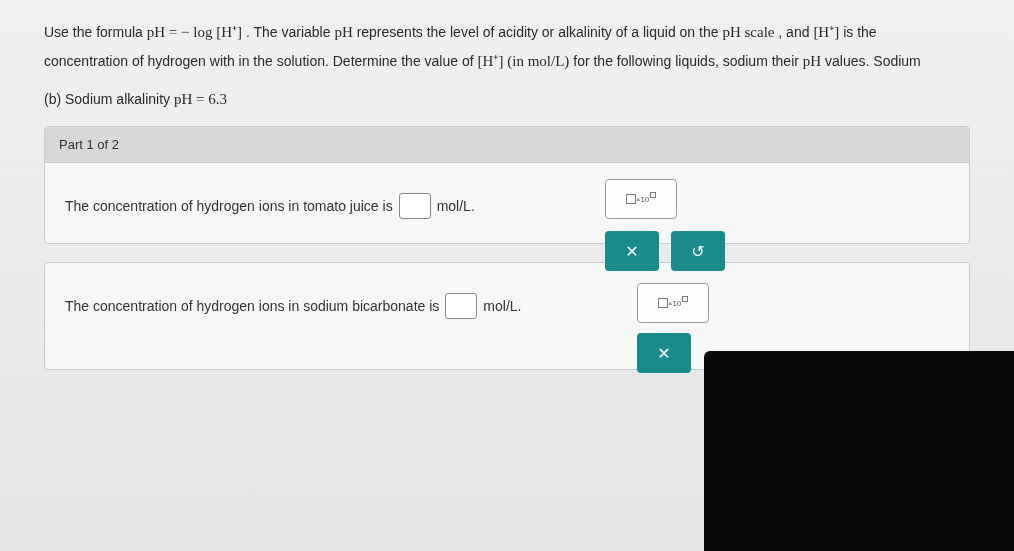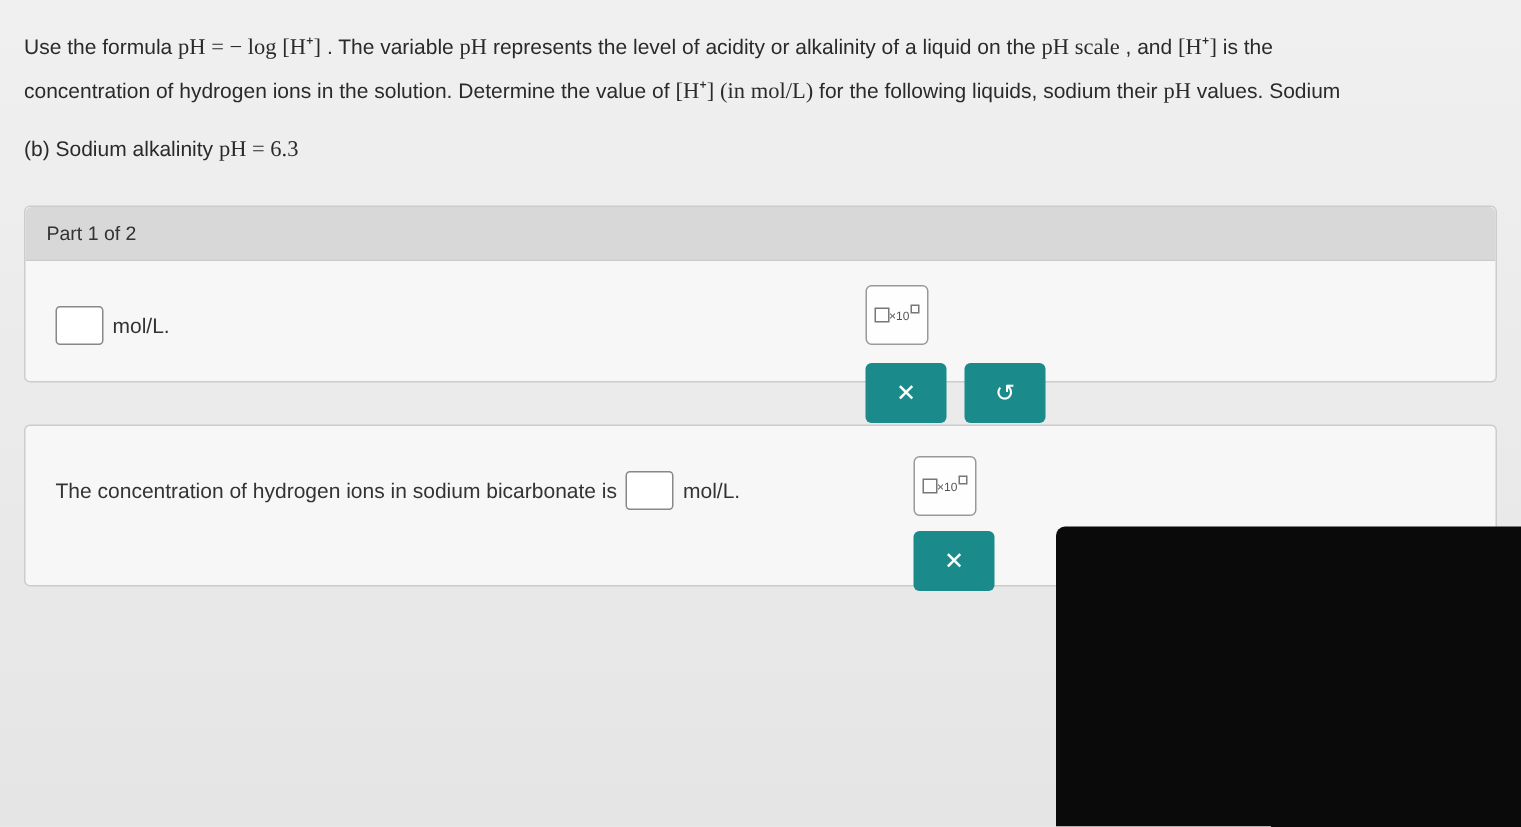--- a/index.html
+++ b/index.html
@@ -7,36 +7,36 @@
       font-family: Arial, Helvetica, sans-serif;
       background: #e8e8e8;
       color: #333;
       font-size: 14px;
       width: 1014px;
       height: 551px;
       overflow: hidden;
       position: relative;
     }
     .page {
-      padding: 18px 16px;
+      padding: 18px 44px;
       background: linear-gradient(180deg, #f0f0f0 0%, #e5e5e5 100%);
       min-height: 551px;
     }
     .prompt {
       line-height: 1.9;
       color: #2a2a2a;
       margin-bottom: 16px;
     }
     .math {
       font-family: 'Times New Roman', serif;
       font-size: 15px;
     }
     .sub-item { margin: 12px 0; color: #2a2a2a; }
     .part-container {
-      margin-top: 28px;
+      margin-top: 18px;
       border: 1px solid #ccc;
       border-radius: 4px;
       background: #f7f7f7;
     }
     .part-header {
       background: #d8d8d8;
       padding: 10px 14px;
       font-size: 13px;
       color: #333;
       border-bottom: 1px solid #ccc;
@@ -60,21 +60,21 @@
     }
     .toolbox {
       position: absolute;
       left: 560px;
       top: 16px;
       display: flex;
       flex-direction: column;
       gap: 12px;
     }
     .sci-btn {
-      width: 42px;
+      width: 72px;
       height: 40px;
       border: 1px solid #999;
       background: #fefefe;
       border-radius: 4px;
       display: flex;
       align-items: center;
       justify-content: center;
       font-size: 11px;
       color: #555;
       cursor: pointer;
@@ -122,39 +122,40 @@
     <span>Use the formula </span>
     <span class="math">pH = − log [H⁺]</span>
     <span>. The variable </span>
     <span class="math">pH</span>
     <span> represents the level of acidity or alkalinity of a liquid on the </span>
     <span class="math">pH scale</span>
     <span>, and </span>
     <span class="math">[H⁺]</span>
     <span> is the</span>
     <br>
-    <span>concentration of hydrogen ions in the solution. Determine the value of </span>
+    <span>concentration of hydrogen with in the solution. Determine the value of </span>
     <span class="math">[H⁺]</span>
     <span class="math"> (in mol/L)</span>
     <span> for the following liquids, sodium their </span>
     <span class="math">pH</span>
     <span> values. Sodium</span>
     <br>
   </div>
 
 
   <div class="sub-item">
     <span>(b) Sodium alkalinity </span>
     <span class="math">pH = 6.3</span>
   </div>
 
   <div class="part-container">
     <div class="part-header">Part 1 of 2</div>
     <div class="part-body">
       <div class="answer-line">
+        <span>The concentration of hydrogen ions in tomato juice is </span>
         <input class="answer-input" type="text" style="">
         <span> mol/L.</span>
       </div>
       <div class="toolbox">
         <button class="sci-btn">
           <span class="box"></span>
           <span class="tiny">×10</span>
           <span class="box tiny" style="width:6px;height:6px;margin-bottom:8px;margin-left:1px;"></span>
         </button>
         <div class="action-row">

